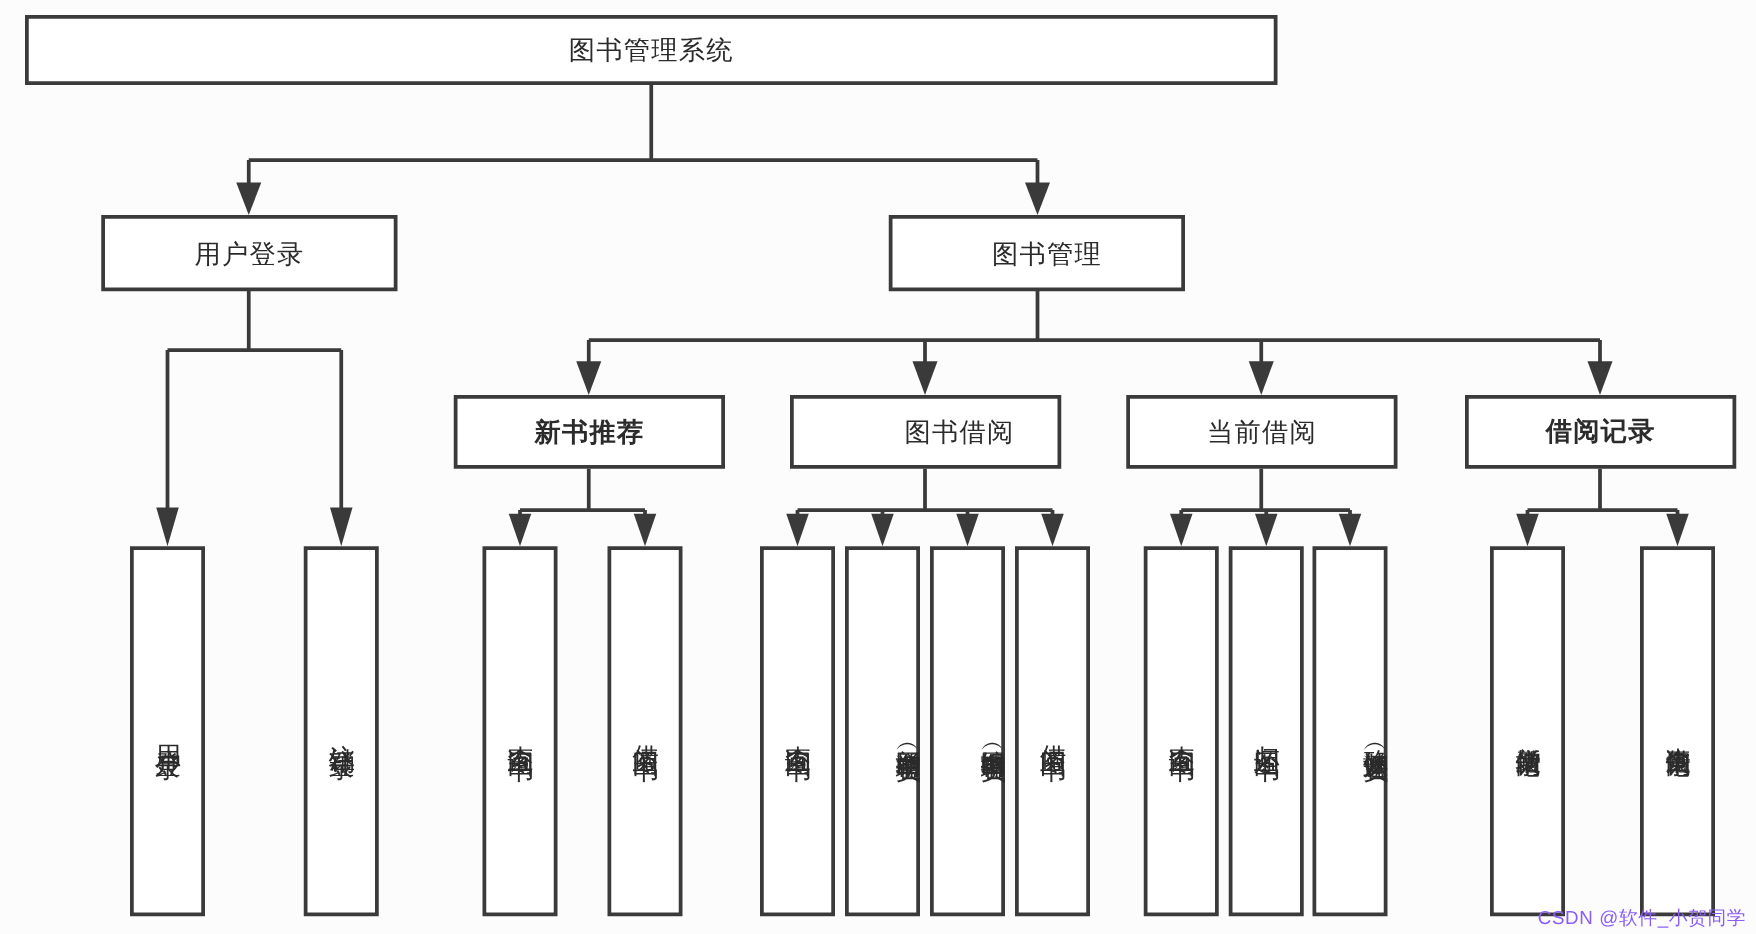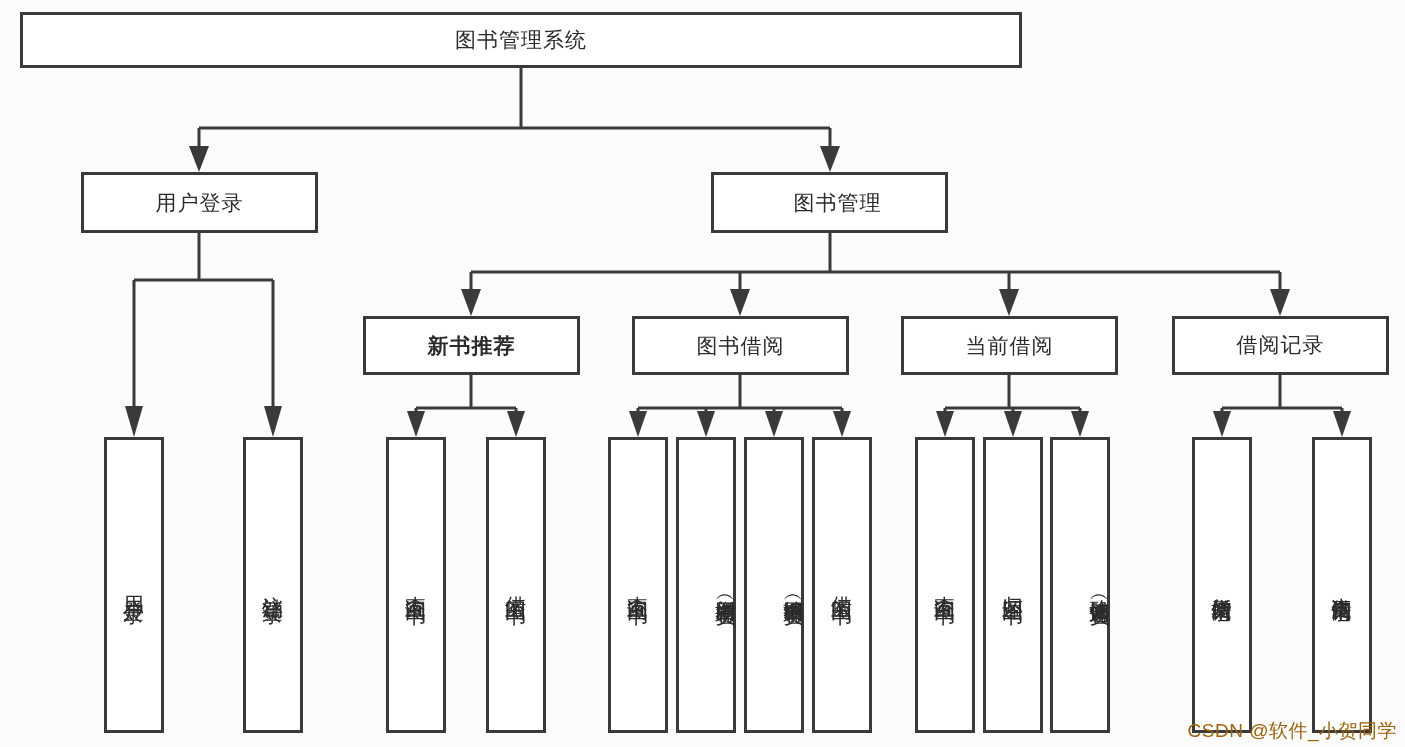--- a/index.html
+++ b/index.html
@@ -26,22 +26,22 @@
     writing-mode:vertical-rl;
     text-orientation:upright;
     font-size:21px;
     letter-spacing:3px;
     line-height:1;
   }
   .vert-label.tight{letter-spacing:1px;font-size:20px;}
   #watermark{
     position:absolute;
     right:8px;bottom:3px;
-    font-size:19px;
-    color:#a16207;
+    font-size:15px;
+    color:#8b5cf6;
     letter-spacing:.5px;
     white-space:nowrap;
   }
 </style>
 </head>
 <body>
 
 <div id="stage">
 
   <svg id="diagram" viewBox="0 0 1405 747">
@@ -133,23 +133,23 @@
       <polygon class="arrow-head" points="1333,411 1351,411 1342,437"></polygon>
     </g>
   </svg>
 
   <div class="node-label horiz-label" style="left:20px;top:12px;width:1002px;height:56px;">图书管理系统</div>
 
   <div class="node-label horiz-label" style="left:81px;top:172px;width:237px;height:61px;">用户登录</div>
   <div class="node-label horiz-label" style="left:711px;top:172px;width:253px;height:61px;">图书管理</div>
 
   <div class="node-label horiz-label" style="left:363px;top:316px;width:217px;height:59px;font-weight:bold;">新书推荐</div>
-  <div class="node-label horiz-label" style="left:632px;top:316px;width:217px;height:59px;">图书借阅</div>
+  <div class="node-label horiz-label" style="left:632px;top:316px;width:217px;height:59px;padding-left:27px;">图书借阅</div>
   <div class="node-label horiz-label" style="left:901px;top:316px;width:217px;height:59px;border-radius:16px;">当前借阅</div>
-  <div class="node-label horiz-label" style="left:1172px;top:316px;width:217px;height:58px;">借阅记录</div>
+  <div class="node-label horiz-label" style="left:1172px;top:316px;width:217px;height:58px;font-weight:bold;">借阅记录</div>
 
   <div class="node-label vert-label" style="left:104px;top:437px;width:60px;height:296px;">用户登录</div>
   <div class="node-label vert-label" style="left:243px;top:437px;width:60px;height:296px;">注销登录</div>
   <div class="node-label vert-label" style="left:386px;top:437px;width:60px;height:296px;">查询图书</div>
   <div class="node-label vert-label" style="left:486px;top:437px;width:60px;height:296px;">借阅图书</div>
   <div class="node-label vert-label" style="left:608px;top:437px;width:60px;height:296px;">查询图书</div>
   <div class="node-label vert-label tight" style="left:676px;top:437px;width:60px;height:296px;align-items:flex-start;padding-top:6px;box-sizing:border-box;">新增图书（管理员）</div>
   <div class="node-label vert-label tight" style="left:744px;top:437px;width:60px;height:296px;align-items:flex-start;padding-top:6px;box-sizing:border-box;">编辑图书（管理员）</div>
   <div class="node-label vert-label" style="left:812px;top:437px;width:60px;height:296px;">借阅图书</div>
   <div class="node-label vert-label" style="left:915px;top:437px;width:60px;height:296px;">查询图书</div>

